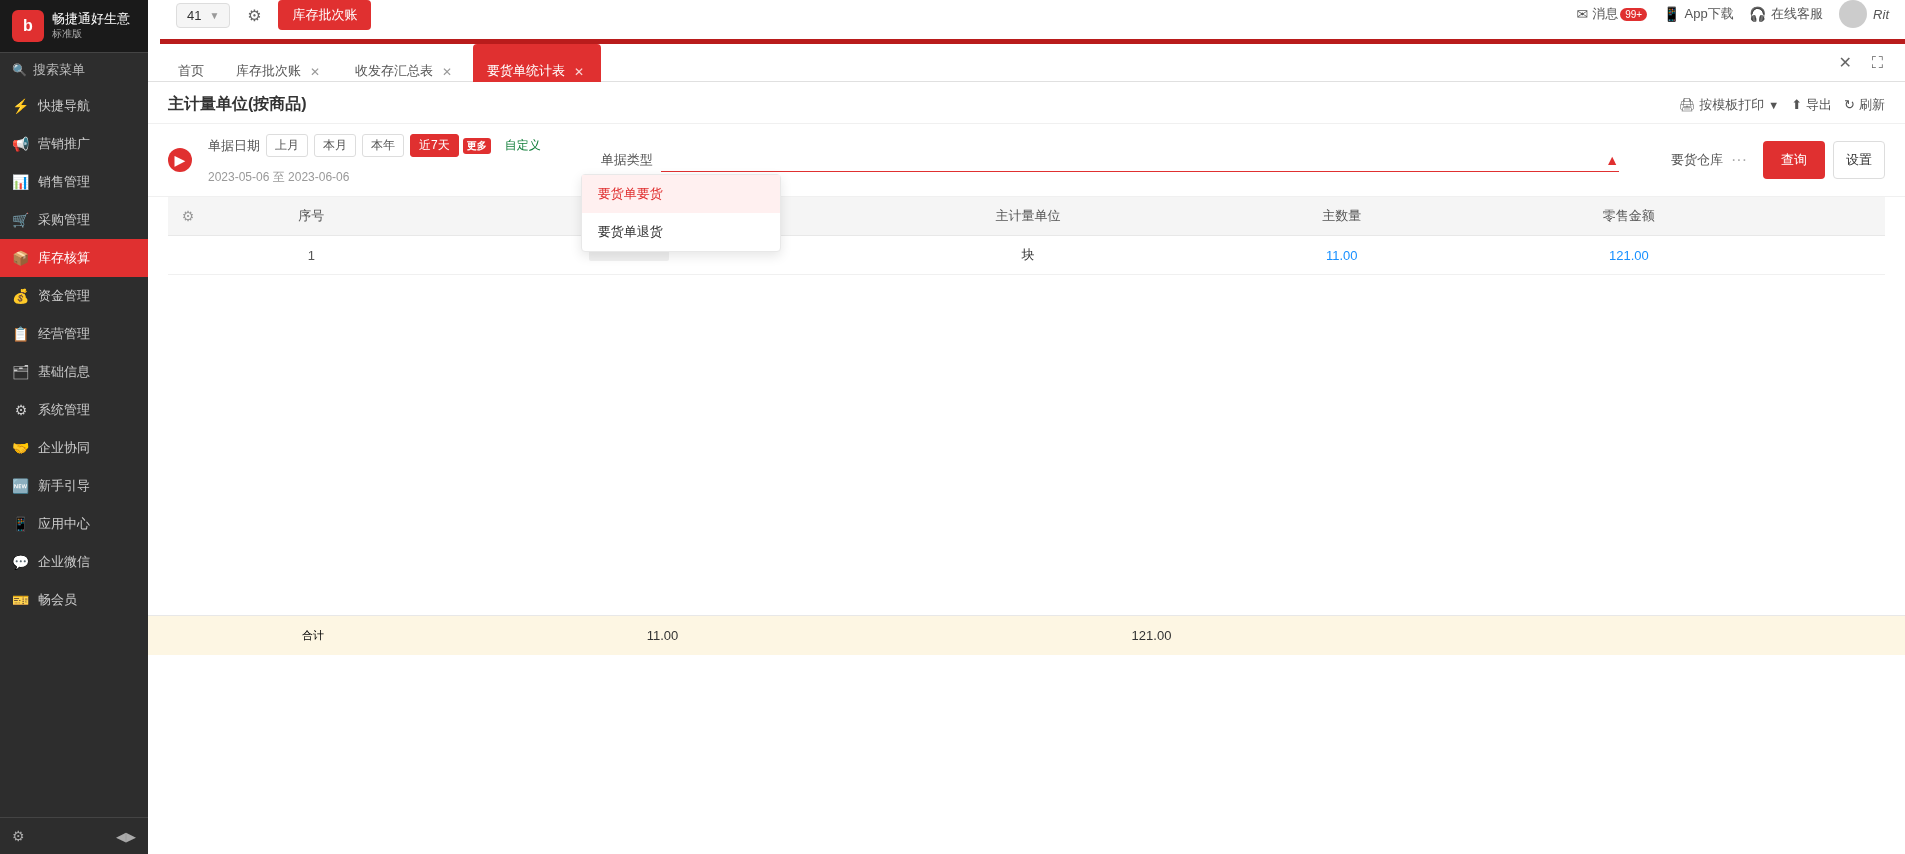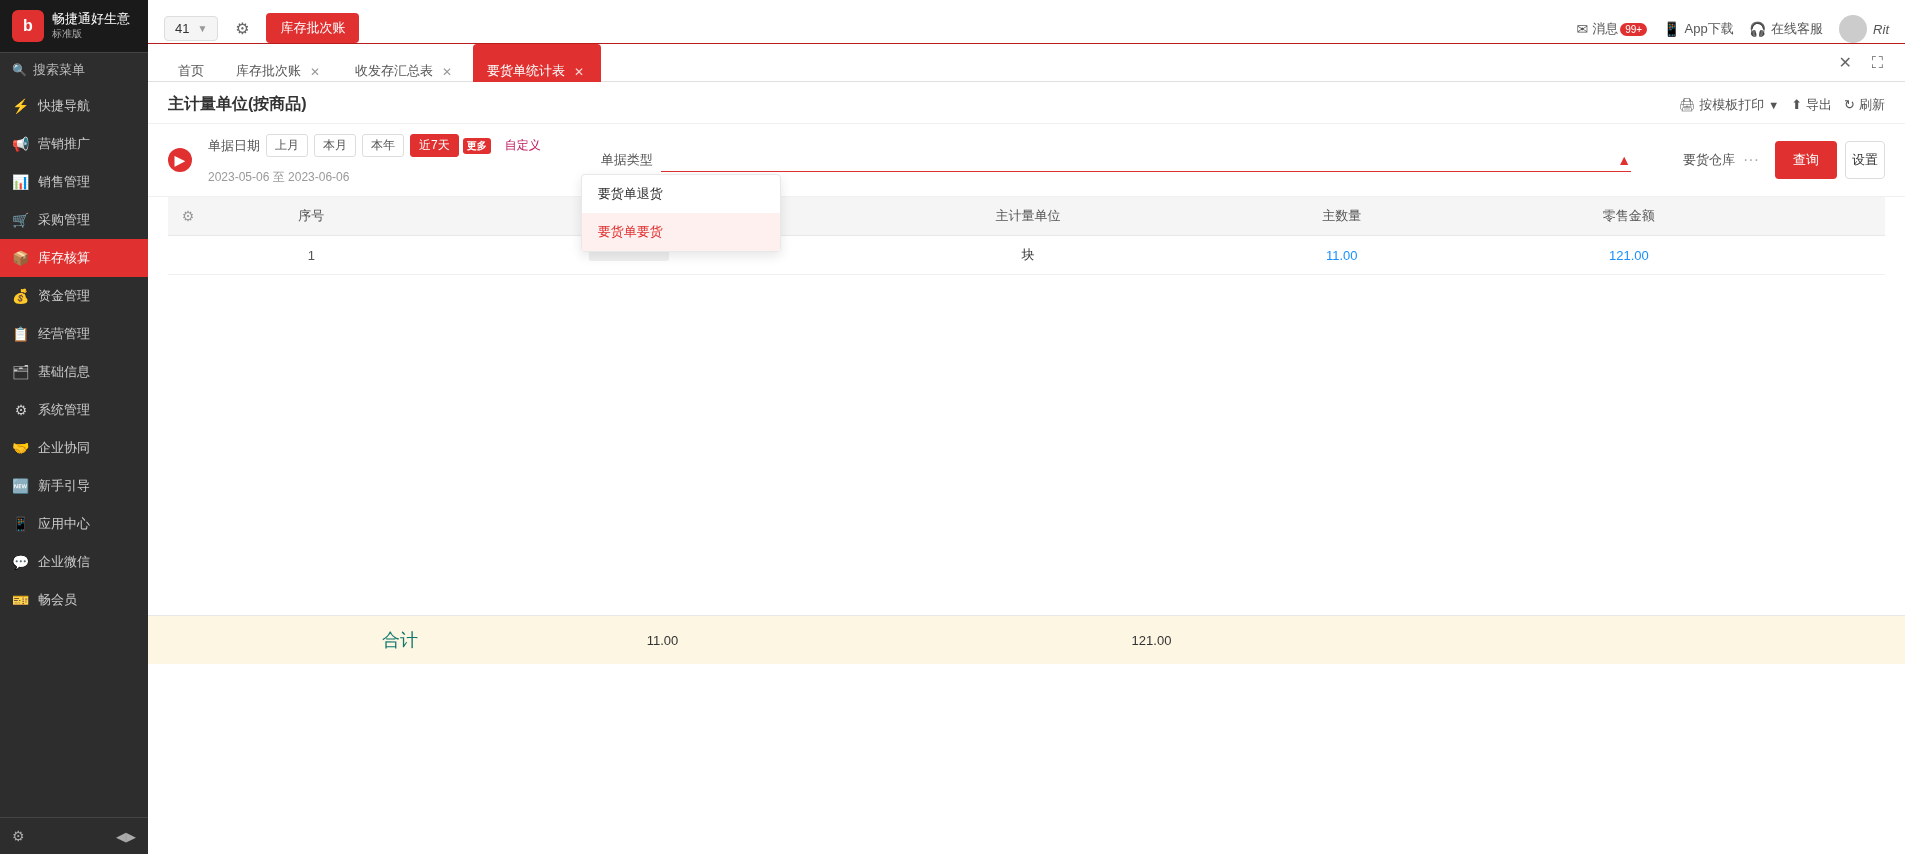--- a/index.html
+++ b/index.html
@@ -74,25 +74,26 @@
       display: flex;
       flex-direction: column;
       background: #fff;
       overflow: hidden;
     }
 
     
     .topbar {
       height: 44px;
       background: #fff;
-      border-bottom: 1px solid #b91c1c;
-      display: flex;
-      align-items: flex-end;
+      border-bottom: 5px solid #b91c1c;
+      display: flex;
+      align-items: flex-start;
       padding: 0 16px;
       flex-shrink: 0;
+      margin-left: 12px;
     }
     .topbar-left {
       display: flex;
       align-items: center;
       flex: 1;
     }
     .company-selector {
       display: flex;
       align-items: center;
       background: #f5f5f5;
@@ -277,21 +278,21 @@
       background: #fff;
     }
     .date-btn.hot {
       background: #e03030;
       color: #fff;
       border-color: #e03030;
     }
     .date-custom {
       padding: 2px 8px;
       font-size: 12px;
-      color: #be185d;
+      color: #15803d;
       cursor: pointer;
     }
     .date-range { font-size: 12px; color: #999; }
 
     .filter-type-section {
       display: flex;
       align-items: center;
       gap: 8px;
       flex: 1;
       position: relative;
@@ -339,21 +340,21 @@
       border-radius: 4px;
       padding: 10px 18px;
       font-size: 13px;
       cursor: pointer;
     }
     .settings-btn {
       background: #fff;
       color: #333;
       border: 1px solid #ddd;
       border-radius: 4px;
-      padding: 6px 6px;
+      padding: 6px 12px;
       font-size: 13px;
       cursor: pointer;
     }
 
     
     .dropdown-container {
       position: relative;
     }
     .dropdown-menu {
       position: absolute;
@@ -410,23 +411,23 @@
       display: flex;
       padding: 12px 20px;
     }
     .footer-cells {
       display: flex;
       width: 100%;
       align-items: center;
     }
     .footer-label {
       flex: 0 0 250px;
-      font-size: 18px;
-      color: #0f766e;
-      text-align: right;
+      font-size: 11px;
+      color: #000000;
+      text-align: center;
       padding-left: 40px;
     }
     .footer-value {
       flex: 1;
       text-align: center;
       font-size: 13px;
       color: #333;
     }
   </style>
 </head>
@@ -606,25 +607,25 @@
           <div class="date-range">2023-05-06 至 2023-06-06</div>
         </div>
 
         <div class="filter-type-section">
           <span class="filter-label">单据类型</span>
           <div class="filter-input-container dropdown-container">
             <input class="filter-input" type="text" value="" style="">
             <span class="filter-input-arrow">▲</span>
 
             <div class="dropdown-menu">
+              <div class="dropdown-item selected">
+                <span>要货单要货</span>
+              </div>
               <div class="dropdown-item">
                 <span>要货单退货</span>
-              </div>
-              <div class="dropdown-item selected">
-                <span>要货单要货</span>
               </div>
             </div>
           </div>
         </div>
 
         <div class="filter-warehouse-section">
           <span class="filter-label">要货仓库</span>
           <span class="filter-dots">···</span>
         </div>
 

